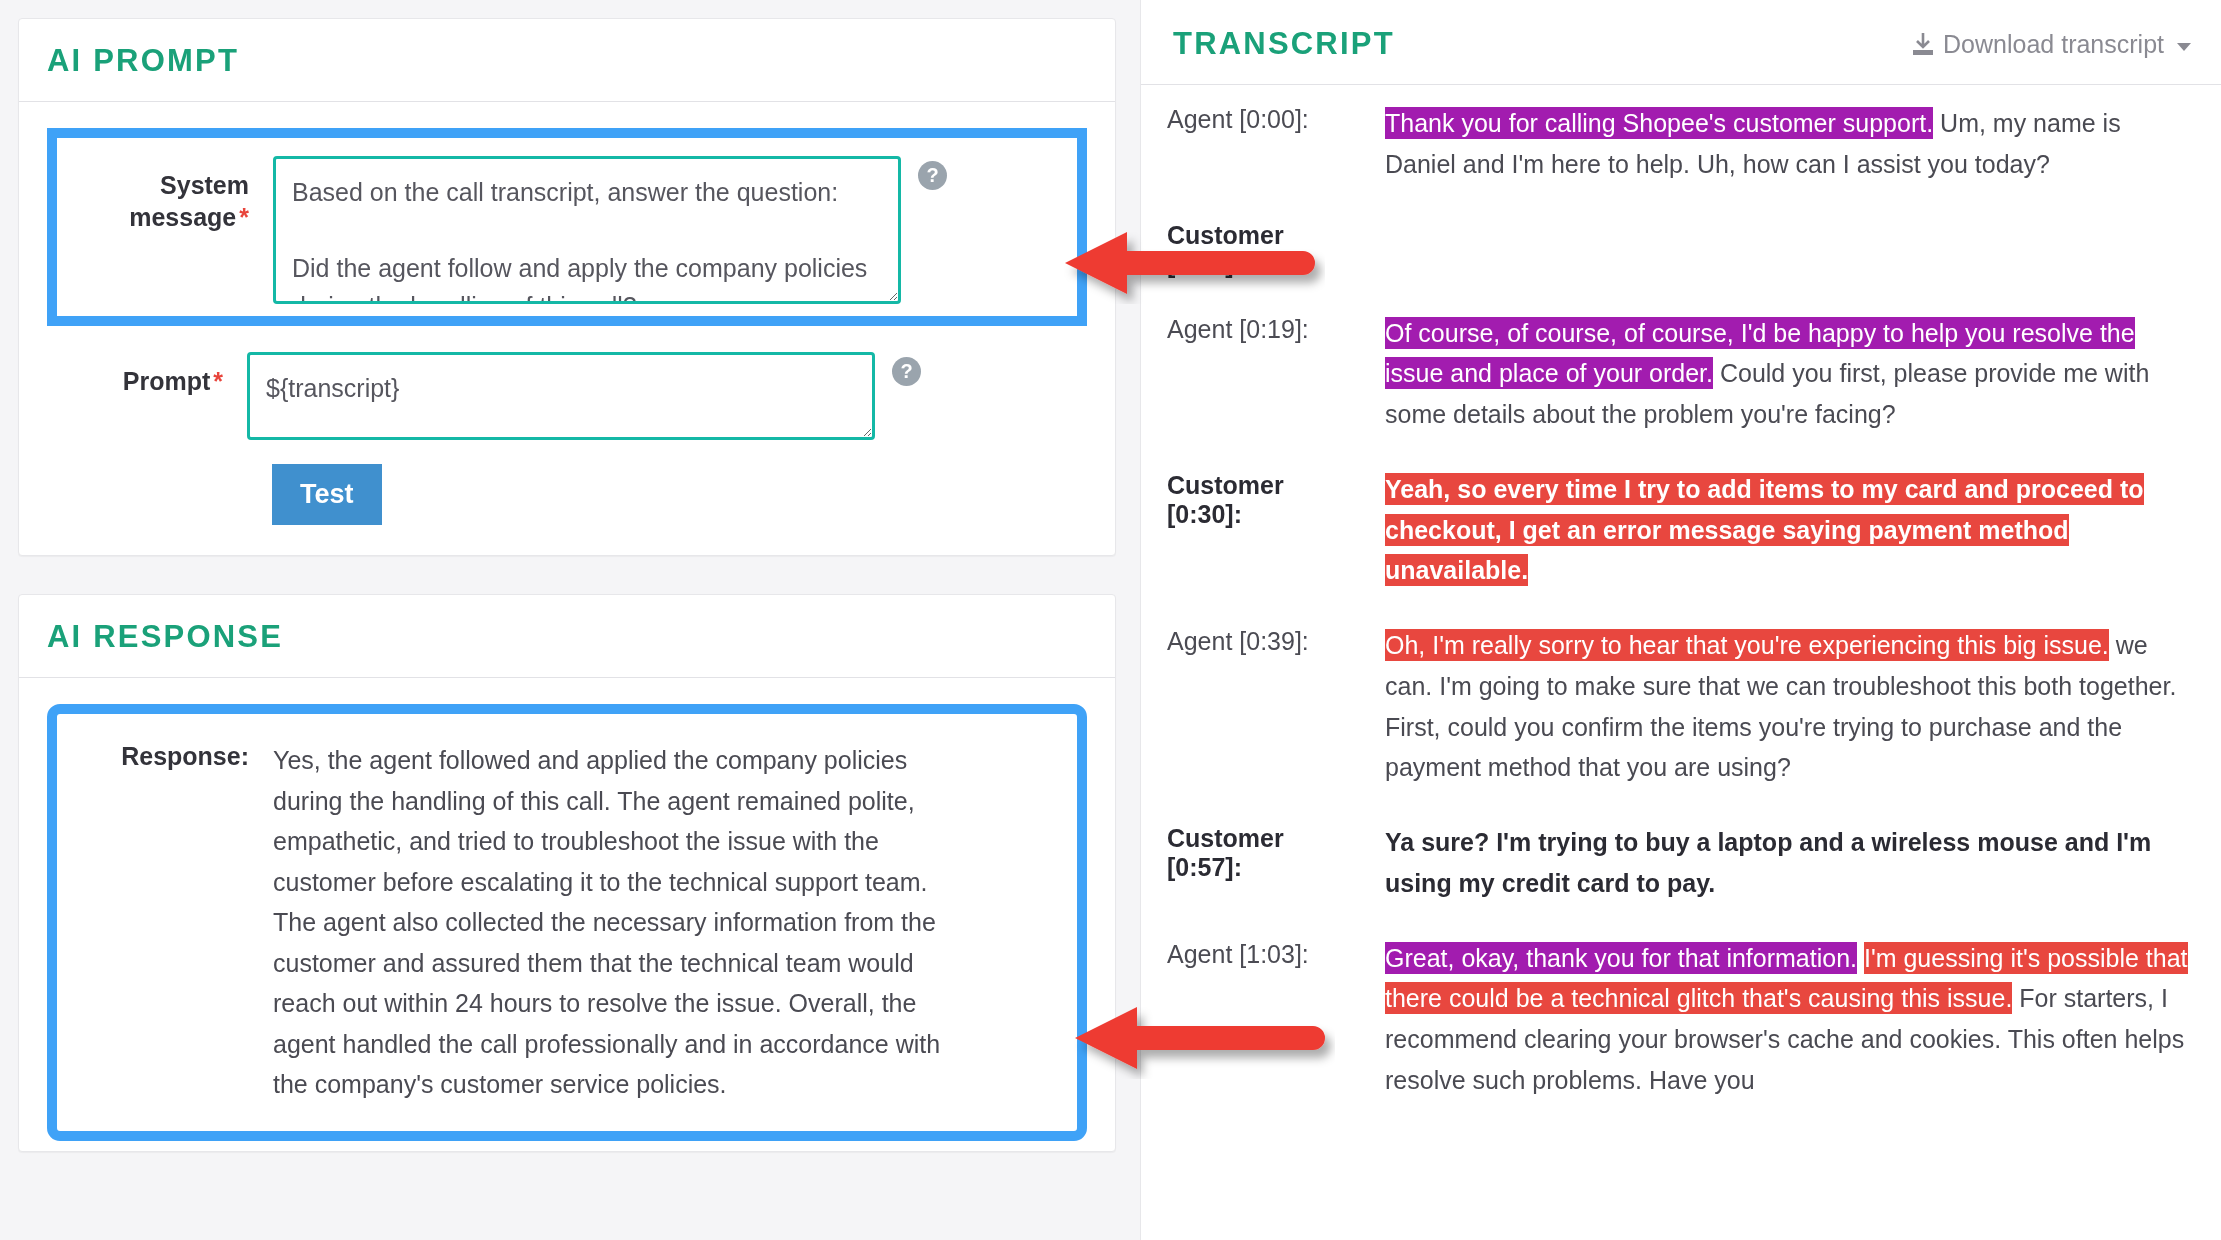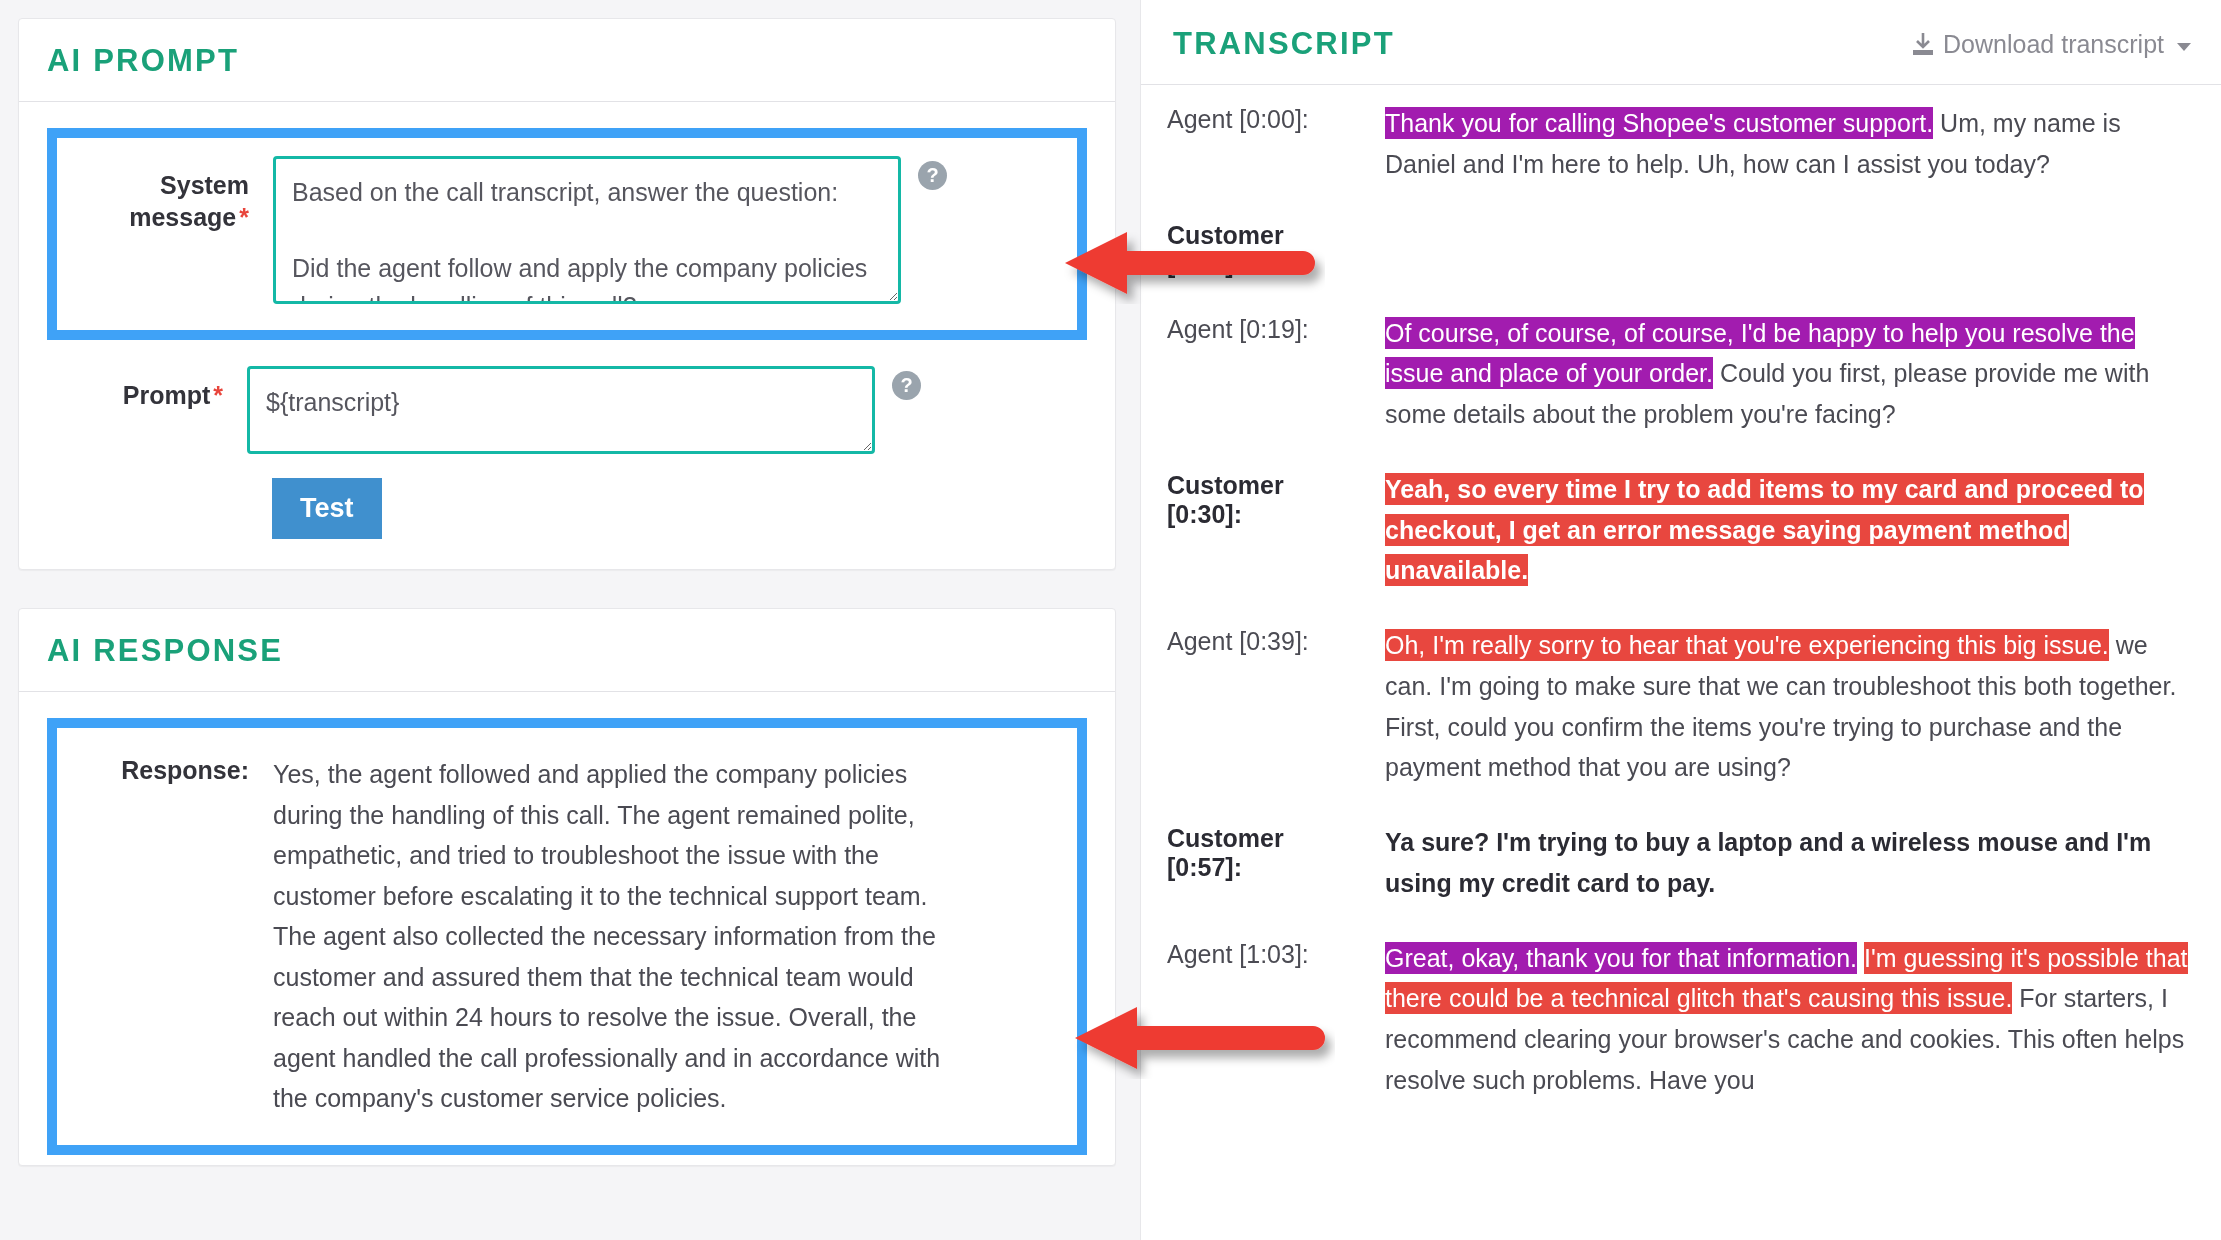--- a/index.html
+++ b/index.html
@@ -75,21 +75,21 @@
     border-right: 7px solid transparent;
     border-top: 8px solid #8a8a92;
     margin-left: 4px;
     position: relative; top: 3px;
   }
 
   
   .hl-box {
     border: 10px solid #3fa2f7;
     background: #ffffff;
-    padding: 18px 16px 20px 16px;
+    padding: 18px 16px 6px 16px;
   }
 
   
   .form-row {
     display: flex;
     align-items: flex-start;
     margin-bottom: 6px;
   }
   .form-label {
     width: 200px;
@@ -239,21 +239,21 @@
         </div>
 
       </div>
     </div>
 
     <div class="card">
       <div class="card-head">
         <span class="card-title">AI RESPONSE</span>
       </div>
       <div class="card-body" style="padding-bottom:10px;">
-        <div class="hl-box" style="padding:26px 16px 26px 16px;">
+        <div class="hl-box" style="padding:26px 16px 26px 16px;border-radius:13px;">
           <div class="resp-row">
             <div class="resp-label">Response:</div>
             <div class="resp-text">Yes, the agent followed and applied the company policies during the handling of this call. The agent remained polite, empathetic, and tried to troubleshoot the issue with the customer before escalating it to the technical support team. The agent also collected the necessary information from the customer and assured them that the technical team would reach out within 24 hours to resolve the issue. Overall, the agent handled the call professionally and in accordance with the company's customer service policies.</div>
           </div>
         </div>
       </div>
     </div>
 
   </div>
 

